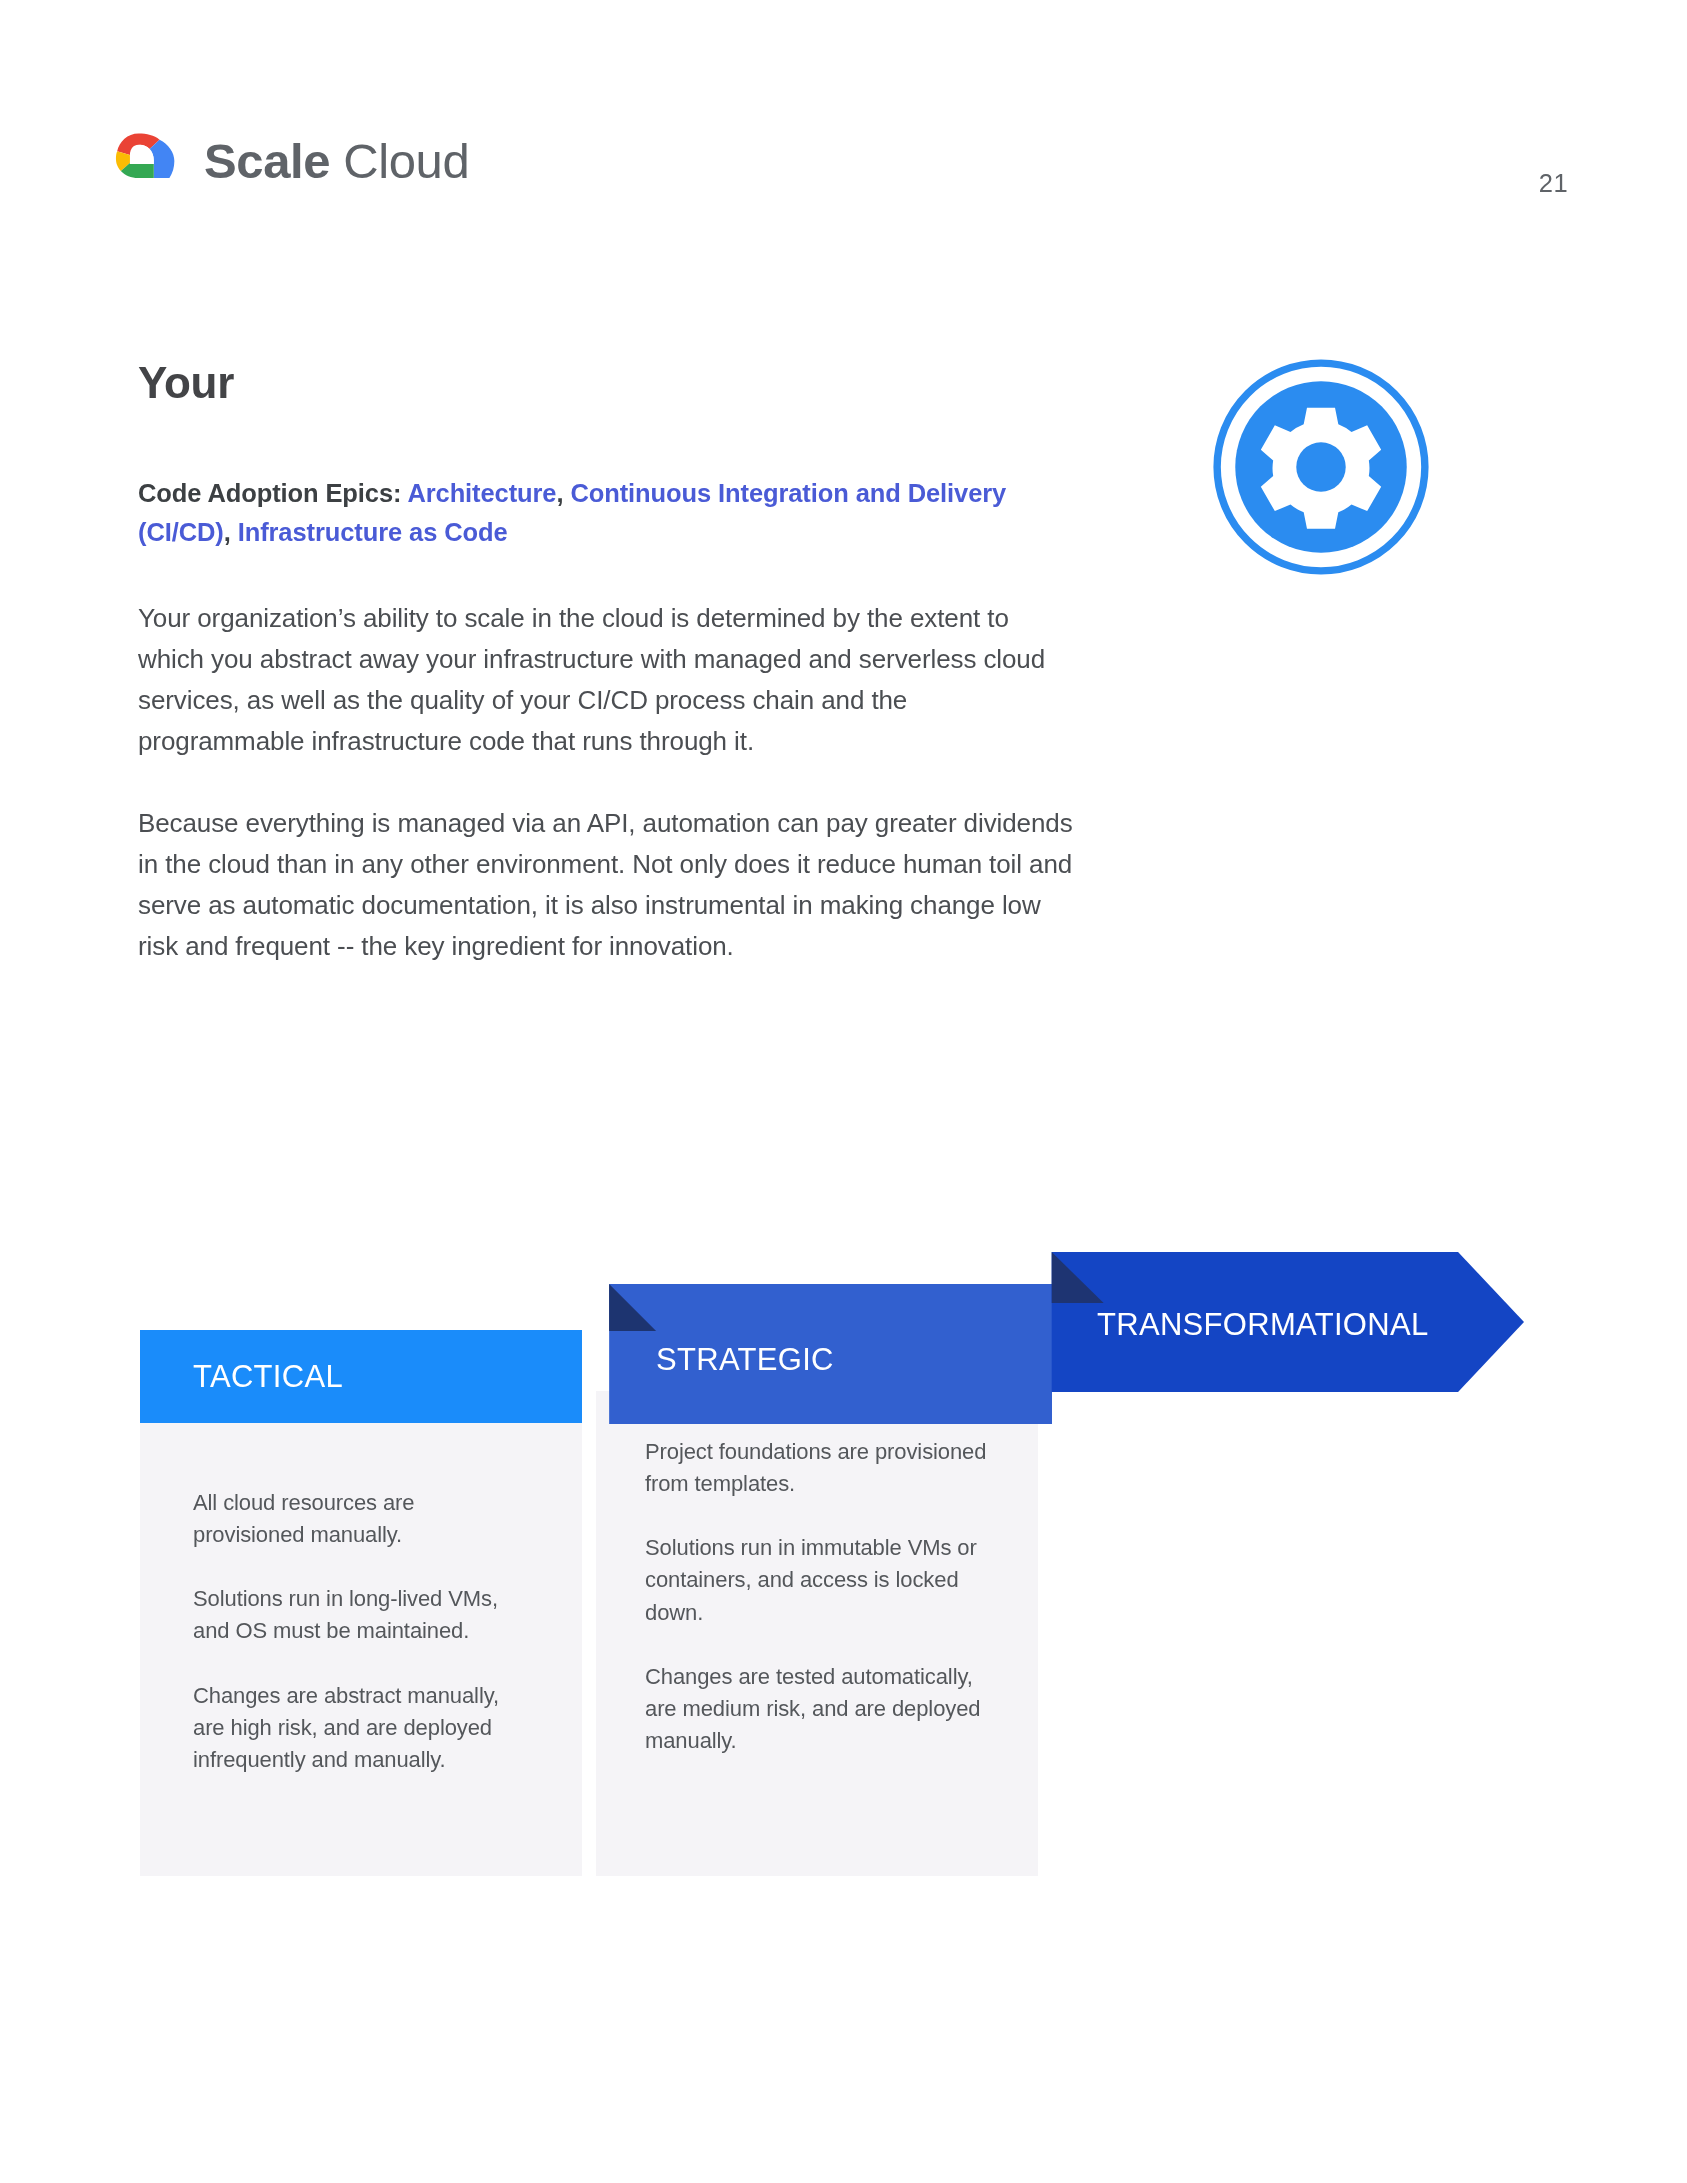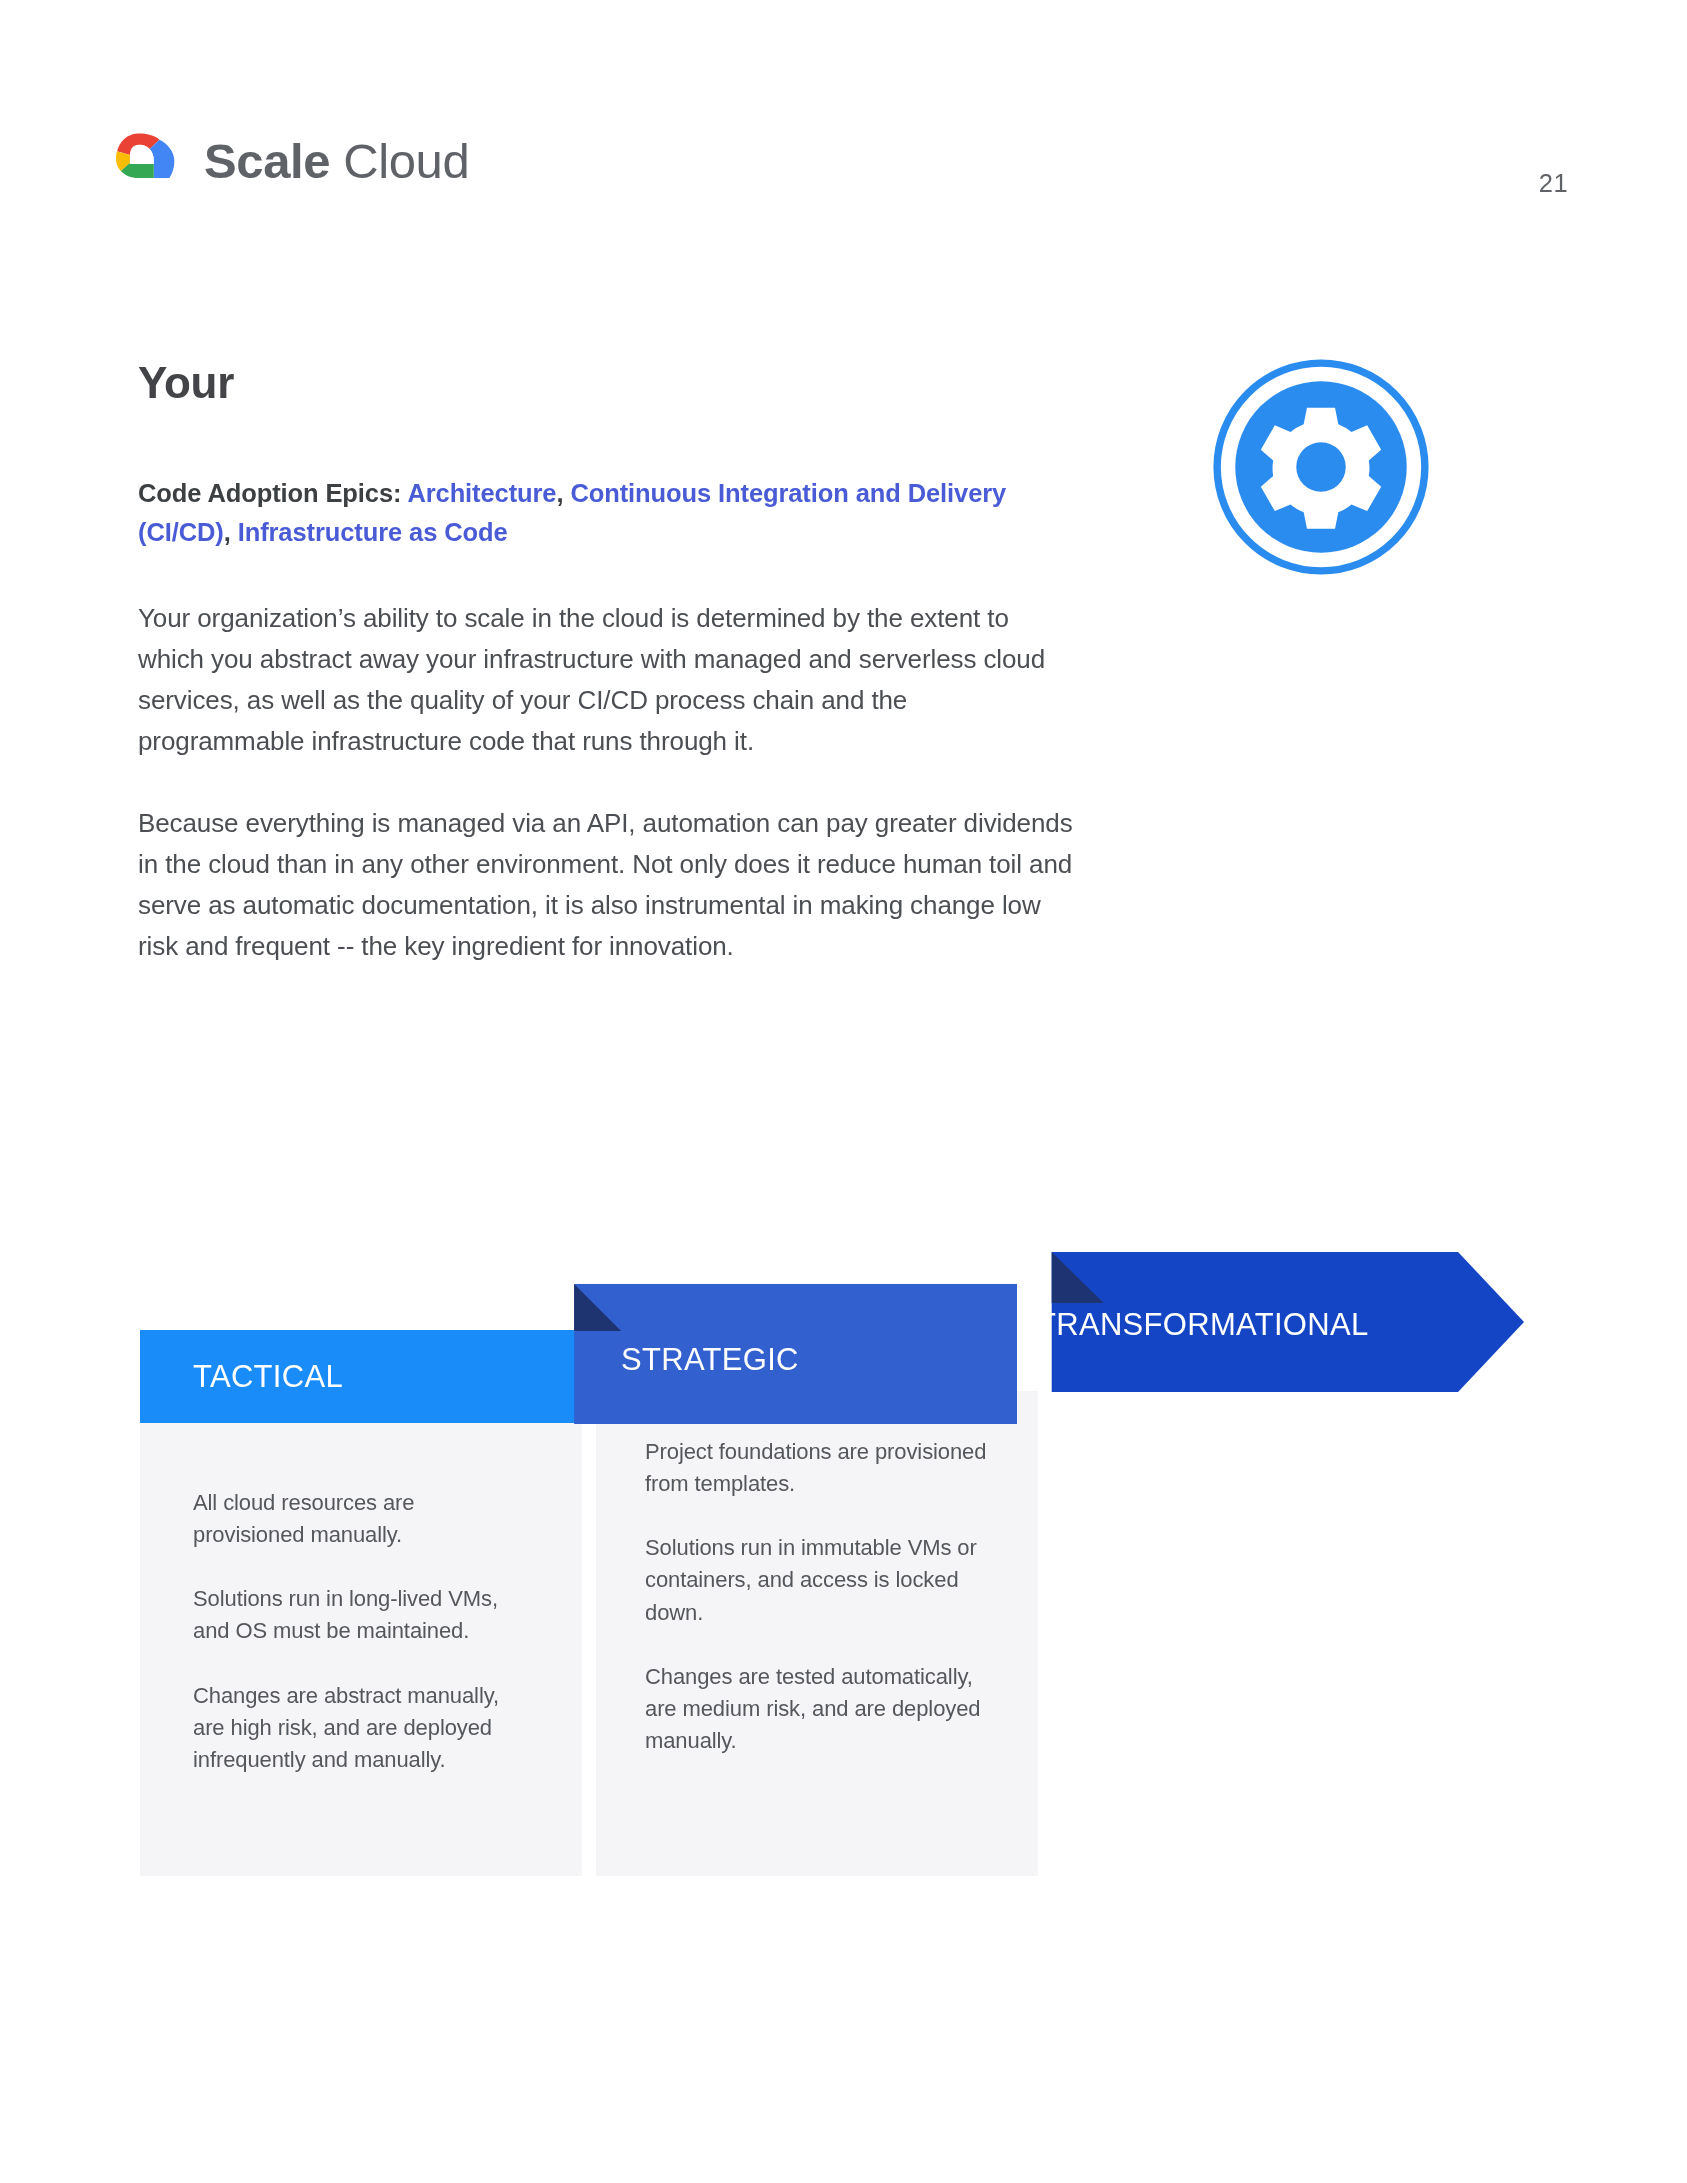--- a/index.html
+++ b/index.html
@@ -167,28 +167,28 @@
     display: block;
     z-index: 1;
   }
 
   .banner-tactical {
     left: 140px; top: 1330px; width: 442px; height: 93px;
   }
   .banner-tactical .banner-label { font-size: 31px; margin-left: 53px; }
 
   .banner-strategic {
-    left: 509px; top: 1284px; width: 508px; height: 140px;
+    left: 544px; top: 1284px; width: 508px; height: 140px;
   }
   .banner-strategic .banner-label { font-size: 31px; margin-left: 112px; margin-top: 11.5px; }
 
   .banner-transform {
     left: 980px; top: 1252px; width: 544px; height: 140px;
   }
-  .banner-transform .banner-label { font-size: 31px; margin-left: 57px; margin-top: 5px; }
+  .banner-transform .banner-label { font-size: 31px; margin-left: 117px; margin-top: 5px; }
 </style>
 </head>
 <body>
 
 <div class="page">
   <div class="slide-canvas"></div>
 
   <div class="header">
     <span class="gc-logo-mark">
       <svg viewBox="0 0 96 76" width="79" height="63" aria-hidden="true">

